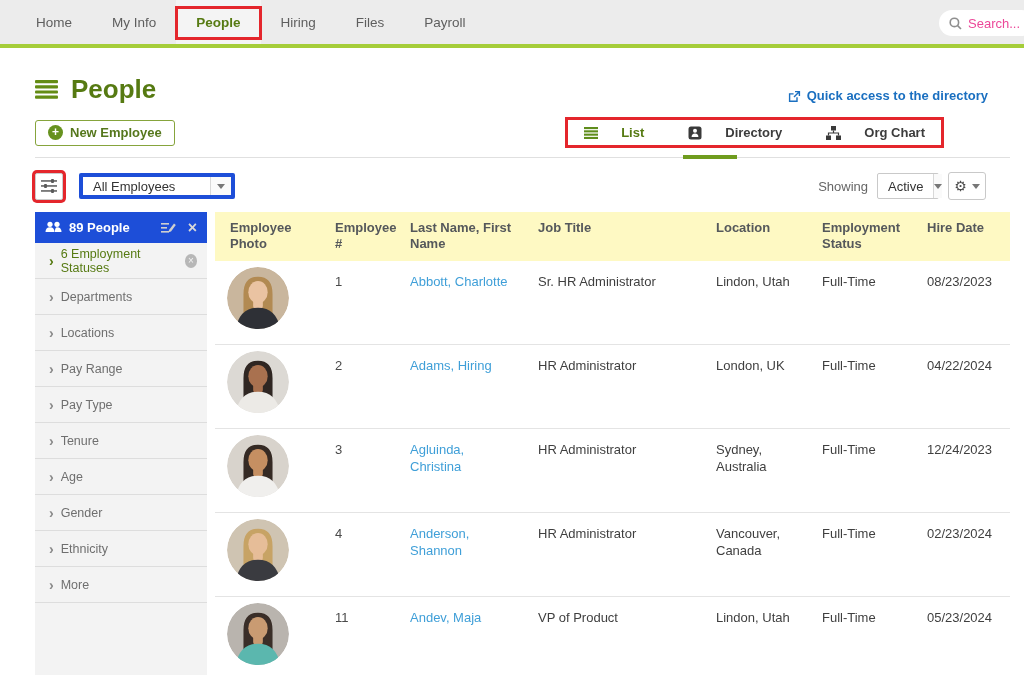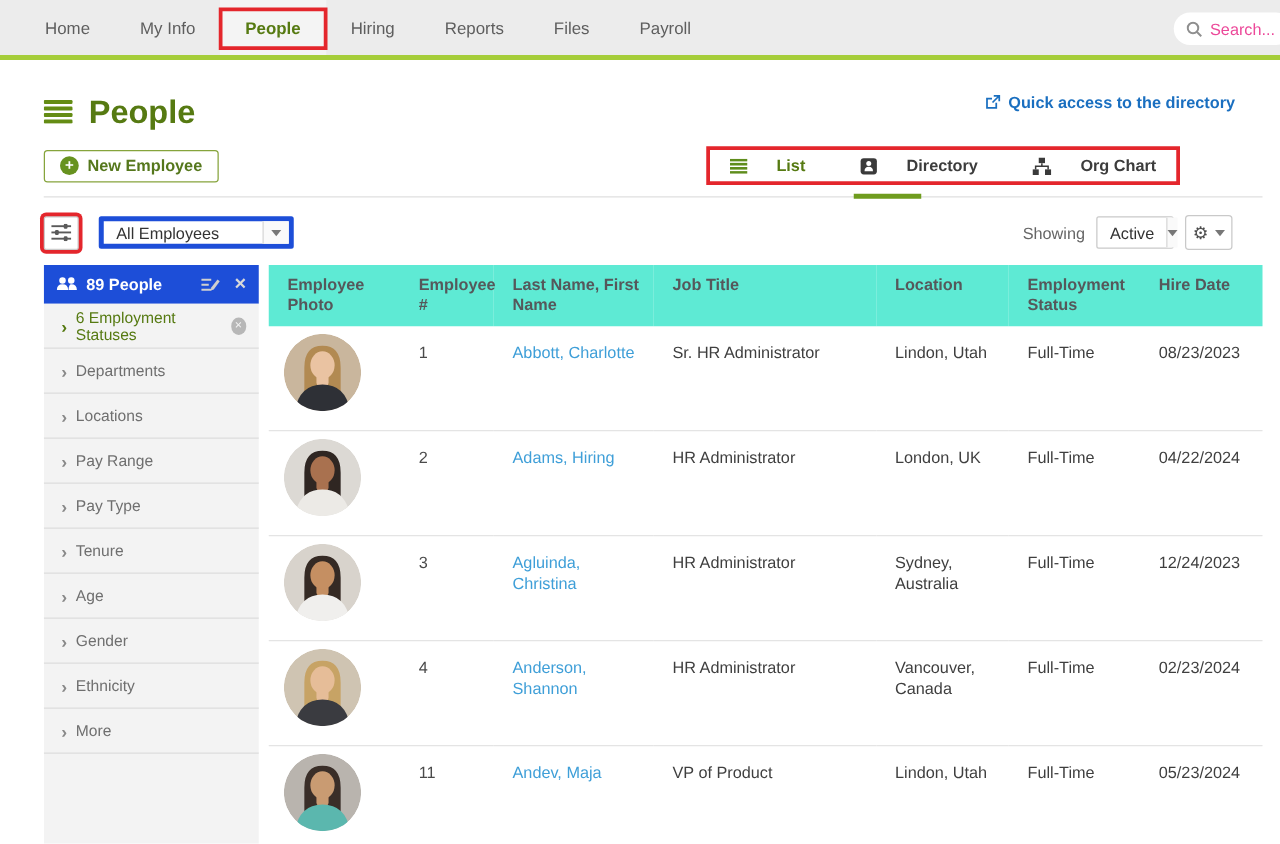--- a/index.html
+++ b/index.html
@@ -17,22 +17,22 @@
               border:3px solid #e4262c; pointer-events:none; }
   .search-pill { position:absolute; right:-10px; top:10px; width:95px; height:26px; background:#fff;
               border-radius:14px; display:flex; align-items:center; padding:0 10px; gap:6px; }
   .search-ph { color:#ec4899; font-size:13px; }
 
   
   .page-head { display:flex; justify-content:space-between; align-items:flex-start;
                margin:26px 36px 0 35px; }
   .title-wrap { display:flex; align-items:center; gap:12px; }
   .page-title { font-size:26px; font-weight:bold; color:#567a12; }
-  .quick-link { display:flex; align-items:center; gap:6px; color:#1a6fc0; font-size:13px;
-                font-weight:bold; text-decoration:none; cursor:pointer; }
+  .quick-link { display:flex; align-items:flex-end; gap:6px; color:#1a6fc0; font-size:13px;
+                font-weight:bold; text-decoration:none; margin-top:14px; cursor:pointer; }
 
   
   .actions-row { display:flex; justify-content:space-between; align-items:center;
                  margin:12px 80px 0 35px; }
   .new-emp { display:flex; align-items:center; gap:7px; height:26px; padding:0 12px;
              background:#fff; border:1px solid #86a43c; border-radius:3px;
              color:#55771c; font-size:13px; font-weight:bold; cursor:pointer; }
   .plus-circle { width:15px; height:15px; border-radius:50%; background:#67921f; color:#fff;
              font-size:12px; font-weight:bold; line-height:14px; text-align:center; display:inline-block; }
   .tabs { display:flex; align-items:center; gap:44px; border:3px solid #e4262c; padding:5px 16px; }
@@ -77,21 +77,21 @@
   .sb-item.active { color:#567a12; }
   .sb-item.active .chev { color:#567a12; }
   .clear-circle { display:none; margin-left:auto; width:14px; height:14px; border-radius:50%;
              background:#b7b7b7; color:#f3f3f3; font-size:10px; line-height:14px; text-align:center; }
   .sb-item.active .clear-circle { display:block; }
 
   .table-wrap { margin-left:8px; flex:1; }
   table { border-collapse:collapse; table-layout:fixed; width:795px; }
   col.c-photo{width:105px} col.c-num{width:75px} col.c-name{width:128px} col.c-job{width:178px}
   col.c-loc{width:106px} col.c-status{width:105px} col.c-date{width:98px}
-  thead th { background:#5eead4; color:#55585b; font-size:13px; font-weight:bold; text-align:left;
+  thead th { background:#fef9c3; color:#55585b; font-size:13px; font-weight:bold; text-align:left;
              vertical-align:top; padding:8px 8px 8px 15px; height:48px; line-height:1.25; cursor:pointer; }
   tbody tr { border-bottom:1px solid #e4e4e4; height:84px; }
   tbody td { vertical-align:top; padding:13px 8px 0 15px; font-size:13px; color:#3f3f3f; line-height:1.3; }
   td.photo-cell { padding:6px 0 0 12px; }
   .avatar { display:block; width:62px; height:62px; border-radius:50%; overflow:hidden; cursor:pointer; }
   .name-link { color:#3f9fd8; text-decoration:none; cursor:pointer; }
   .num { color:#4a4a4a; }
 </style>
 </head>
 <body>
@@ -110,23 +110,20 @@
         </a>
 
         <a class="nav-item active annotated">
           <span>People</span>
         </a>
 
         <a class="nav-item">
           <span>Hiring</span>
         </a>
 
-        <a class="nav-item">
-          <span>Reports</span>
-        </a>
 
         <a class="nav-item">
           <span>Files</span>
         </a>
 
         <a class="nav-item">
           <span>Payroll</span>
         </a>
       </nav>
     <div class="search-pill">

